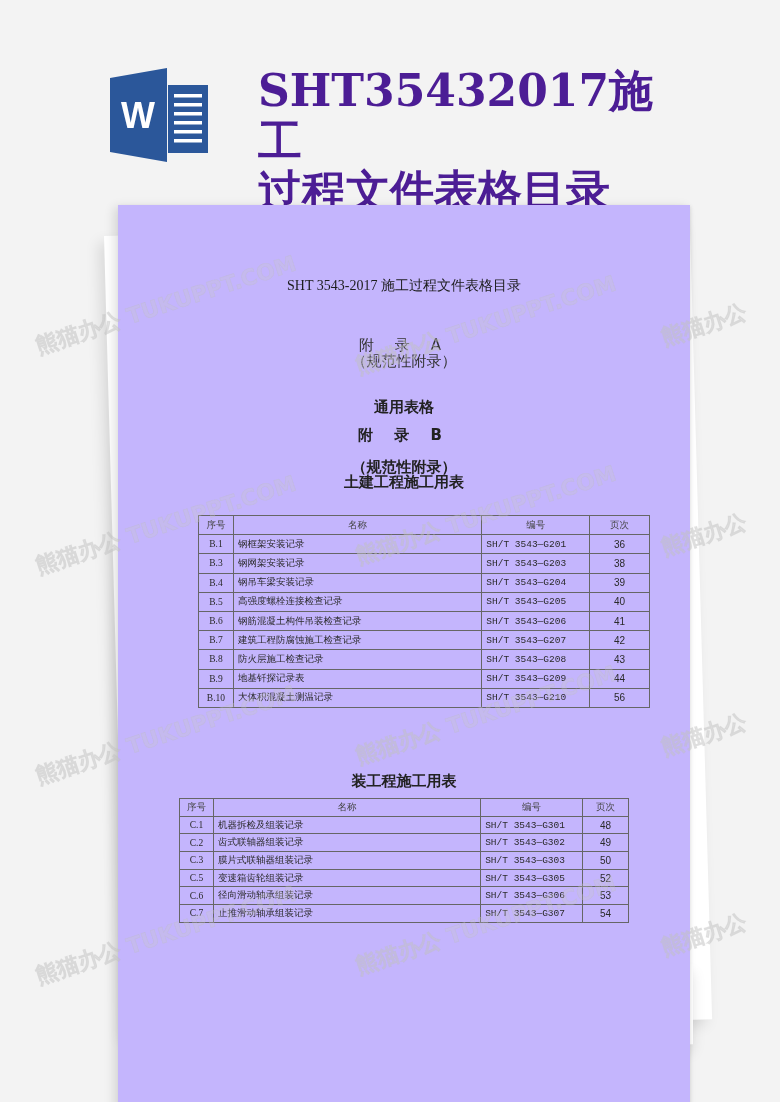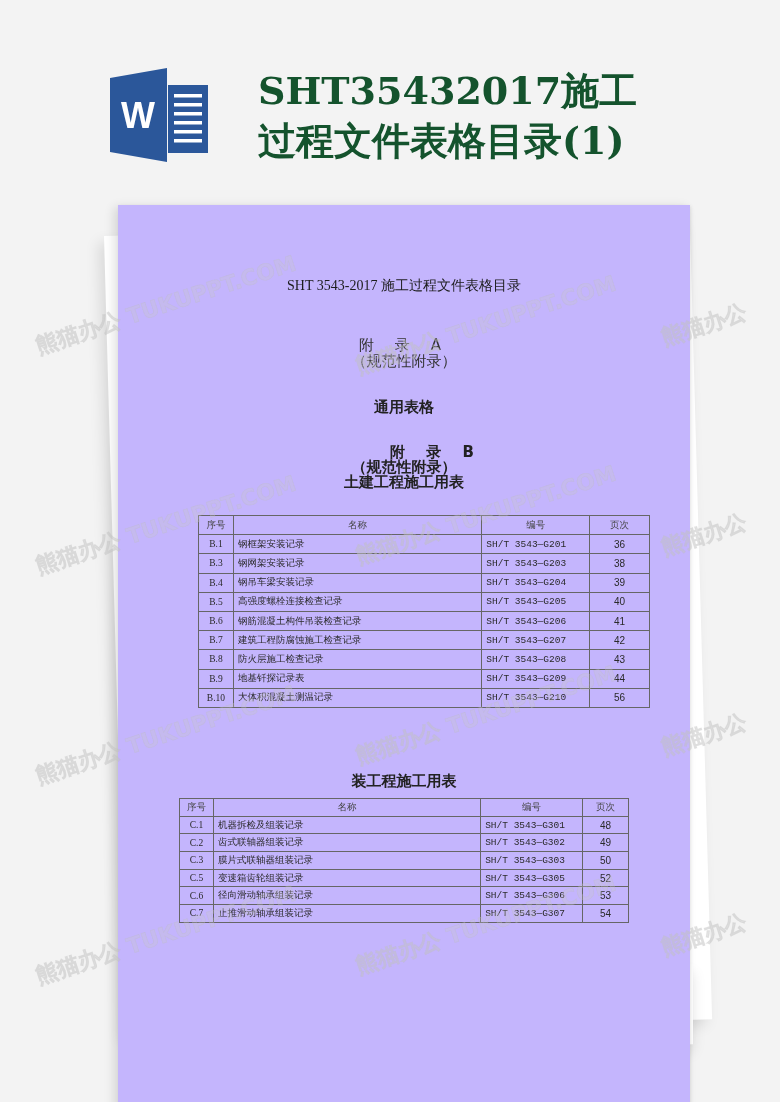--- a/index.html
+++ b/index.html
@@ -5,21 +5,21 @@
   html, body { margin: 0; padding: 0; }
   body {
     width: 780px; height: 1102px; position: relative; overflow: hidden;
     background: #f3f3f3;
     font-family: "DejaVu Serif", "Liberation Serif", serif;
   }
   
   .word-icon { position: absolute; left: 110px; top: 68px; width: 100px; height: 94px; }
   .doc-title {
     position: absolute; left: 258px; top: 66px; width: 420px;
-    color: #14532d; font-weight: bold; font-size: 38px; line-height: 50px;
+    color: #4c1d95; font-weight: bold; font-size: 44px; line-height: 50px;
     font-family: "DejaVu Serif", "Liberation Serif", serif;
     letter-spacing: 0px;
   }
   
   .sheet-back {
     position: absolute; left: 104px; top: 236px; width: 586px; height: 800px;
     background: #fff;
     transform: rotate(-1.6deg); transform-origin: left top;
     box-shadow: -6px 6px 14px rgba(0,0,0,0.10);
   }
@@ -97,21 +97,21 @@
 <div class="sheet-back"></div>
 <div class="sheet-back2"></div>
 
 <div class="sheet-front">
   <div class="pg-title">SHT 3543-2017 施工过程文件表格目录</div>
 
   <div class="center-line spaced" style="top:131px;">附 录 A</div>
   <div class="center-line" style="top:147px;">（规范性附录）</div>
   <div class="center-line bold" style="top:193px;">通用表格</div>
 
-  <div class="center-line spaced bold" style="top:238px;padding-left:32px;">附 录 B</div>
+  <div class="center-line spaced bold" style="top:221px;">附 录 B</div>
   <div class="center-line bold" style="top:253px;">（规范性附录）</div>
   <div class="center-line bold" style="top:268px;">土建工程施工用表</div>
 
   <table class="toc" id="tableB">
     <colgroup>
         <col style="width:35px">
         <col style="width:249px">
         <col style="width:108px">
         <col style="width:60px">
       </colgroup>

